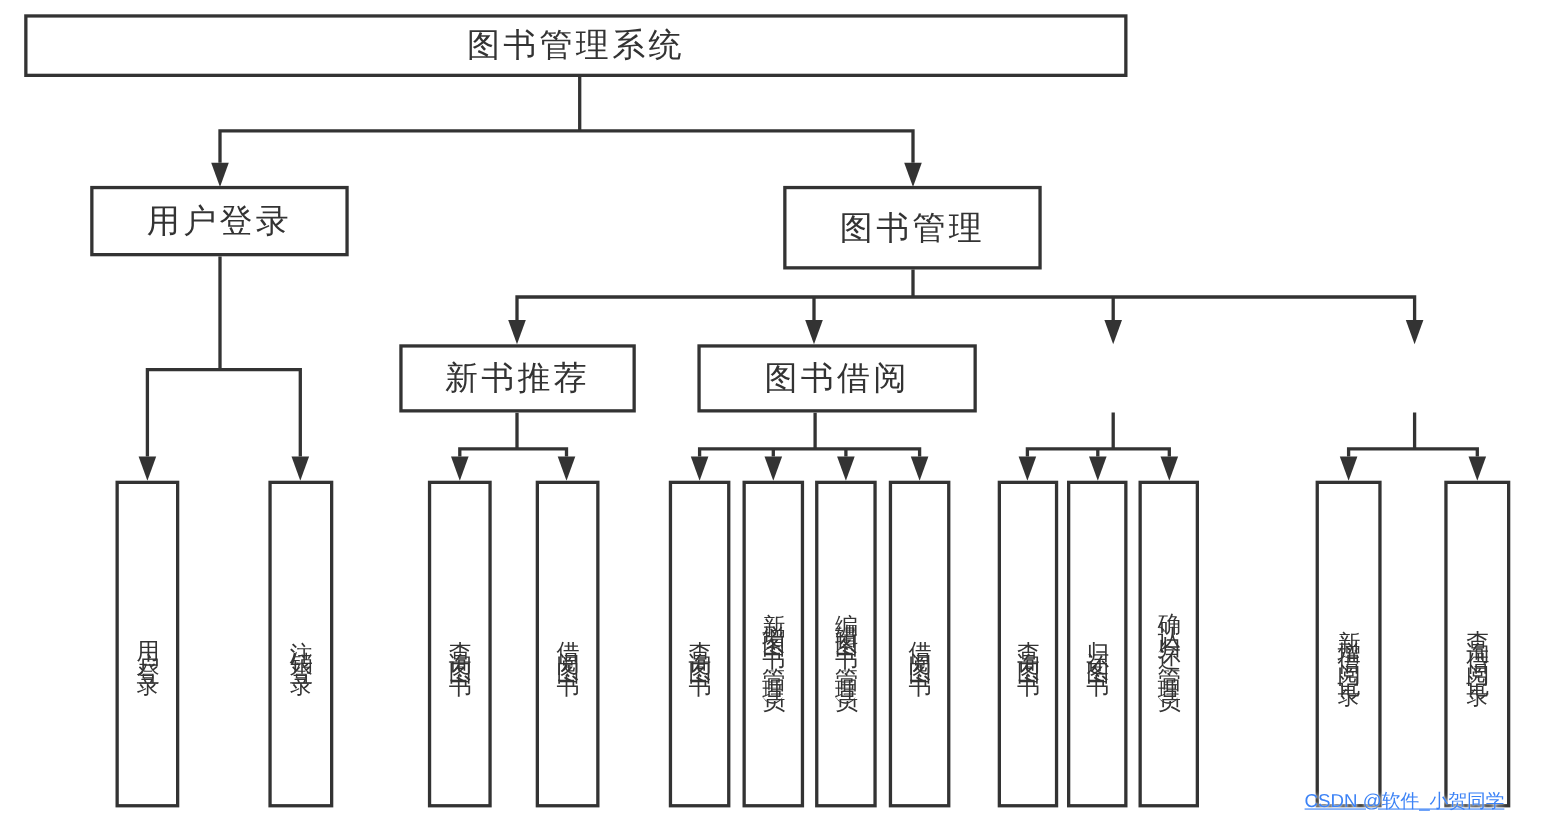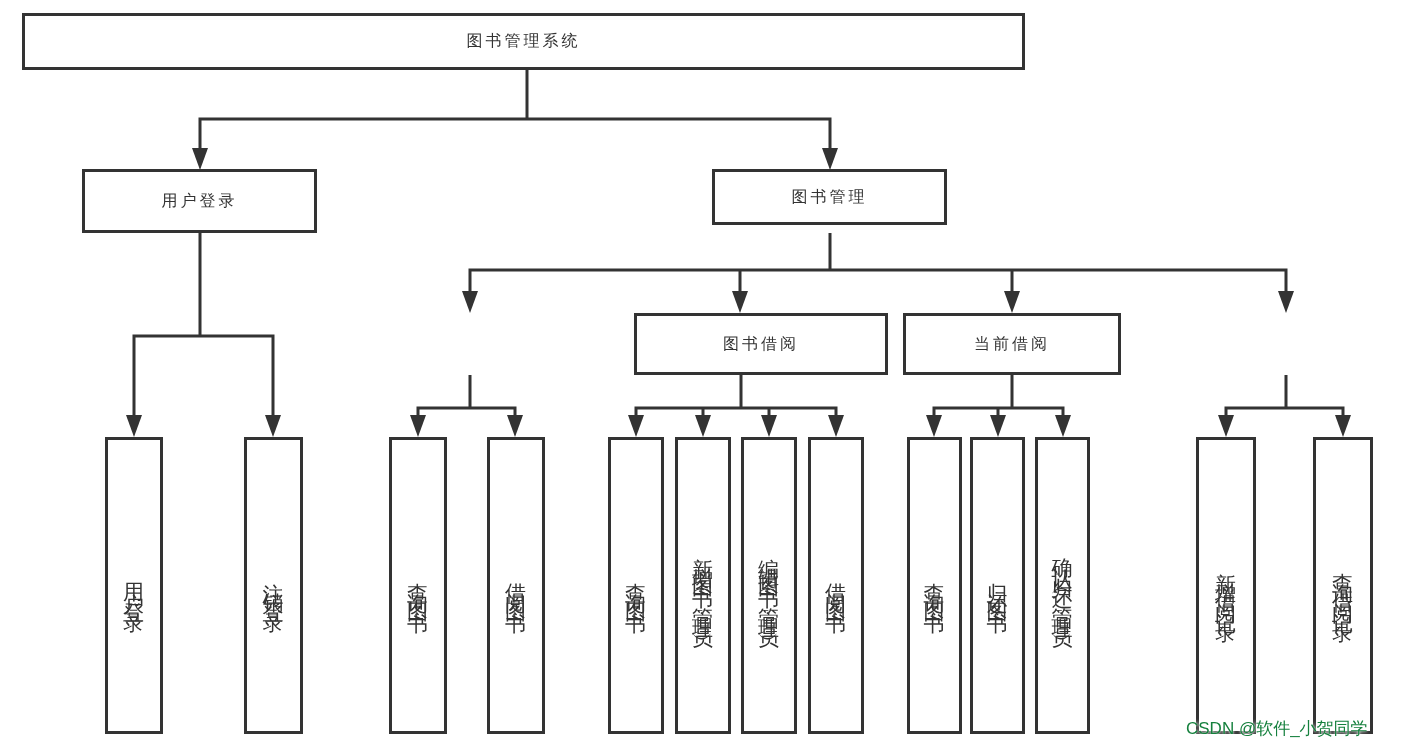--- a/index.html
+++ b/index.html
@@ -23,40 +23,41 @@
     position: absolute;
     box-sizing: border-box;
     border: 3px solid #333333;
     background: #ffffff;
     display: flex;
     align-items: center;
     justify-content: center;
     color: #333333;
   }
   .hlabel {
-    font-size: 16px;
+    font-size: 30px;
     letter-spacing: 3px;
     white-space: nowrap;
   }
   .vlabel {
     writing-mode: vertical-rl;
     text-orientation: mixed;
     font-size: 21px;
     letter-spacing: 10px;
     line-height: 1;
     white-space: nowrap;
   }
   .watermark {
     position: absolute;
     left: 1186px; top: 717px;
     font-size: 17px;
-    color: #15803d;
+    color: #3b82f6;
     white-space: nowrap;
     text-shadow: 0 0 2px #ffffff, 0 0 4px #ffffff;
     z-index: 3;
+    text-decoration: underline;
   }
 </style>
 </head>
 <body>
 
 <div class="canvas">
 
   <svg class="wires" width="1405" height="747" viewBox="0 0 1405 747" xmlns="http://www.w3.org/2000/svg">
     <g stroke="#333333" stroke-width="3" fill="none">
 
@@ -101,29 +102,29 @@
     </g>
   </svg>
 
   <div class="node" style="left:22px;top:13px;width:1003px;height:57px">
     <span class="hlabel">图书管理系统</span>
   </div>
 
   <div class="node" style="left:82px;top:169px;width:235px;height:64px">
     <span class="hlabel">用户登录</span>
   </div>
-  <div class="node" style="left:712px;top:169px;width:235px;height:56px">
+  <div class="node" style="left:712px;top:169px;width:235px;height:76px">
     <span class="hlabel">图书管理</span>
   </div>
 
+  <div class="node" style="left:363px;top:313px;width:215px;height:62px">
+    <span class="hlabel">新书推荐</span>
+  </div>
   <div class="node" style="left:634px;top:313px;width:254px;height:62px">
     <span class="hlabel">图书借阅</span>
-  </div>
-  <div class="node" style="left:903px;top:313px;width:218px;height:62px">
-    <span class="hlabel">当前借阅</span>
   </div>
 
   <div class="node" style="left:105px;top:437px;width:58px;height:297px">
     <span class="vlabel">用户登录</span>
   </div>
   <div class="node" style="left:244px;top:437px;width:59px;height:297px">
     <span class="vlabel">注销登录</span>
   </div>
 
   <div class="node" style="left:389px;top:437px;width:58px;height:297px">

